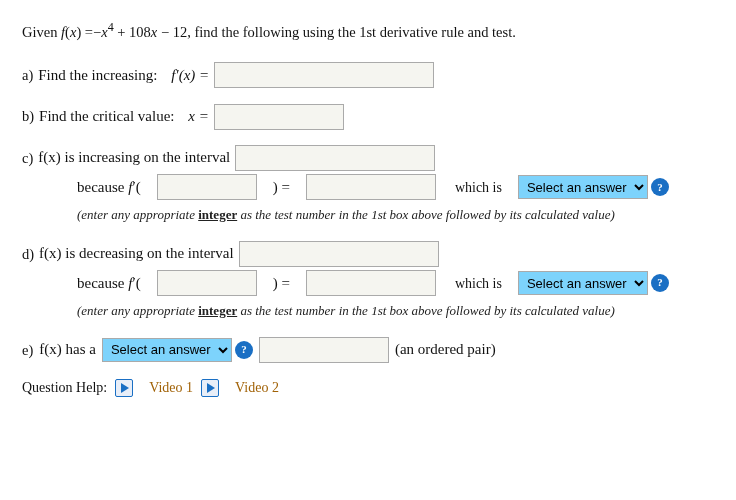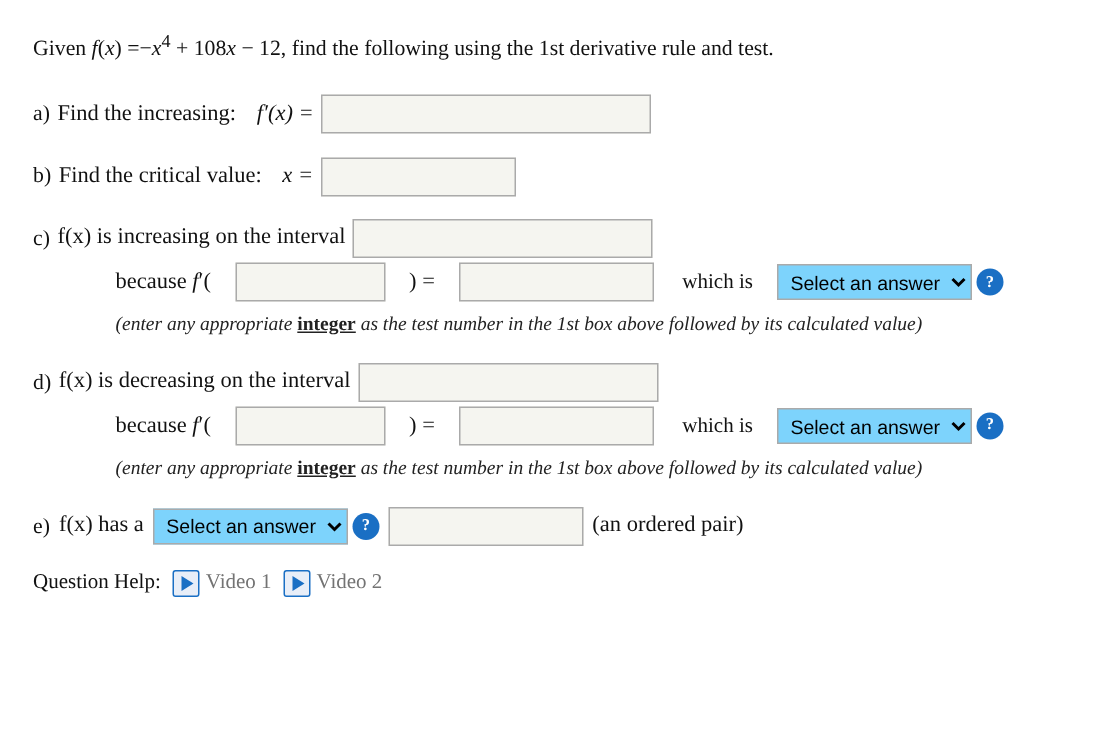--- a/index.html
+++ b/index.html
@@ -101,22 +101,22 @@
     .question-help {
       margin-top: 16px;
       display: flex;
       align-items: center;
       gap: 8px;
       font-size: 14px;
     }
     .video-btn {
       display: inline-flex;
       align-items: center;
-      gap: 4px;
-      color: #737373;
+      gap: 16px;
+      color: #a16207;
       cursor: pointer;
       font-size: 14px;
     }
     .play-icon {
       display: inline-flex;
       align-items: center;
       justify-content: center;
       width: 18px;
       height: 18px;
       border: 1px solid #1a6fc4;

